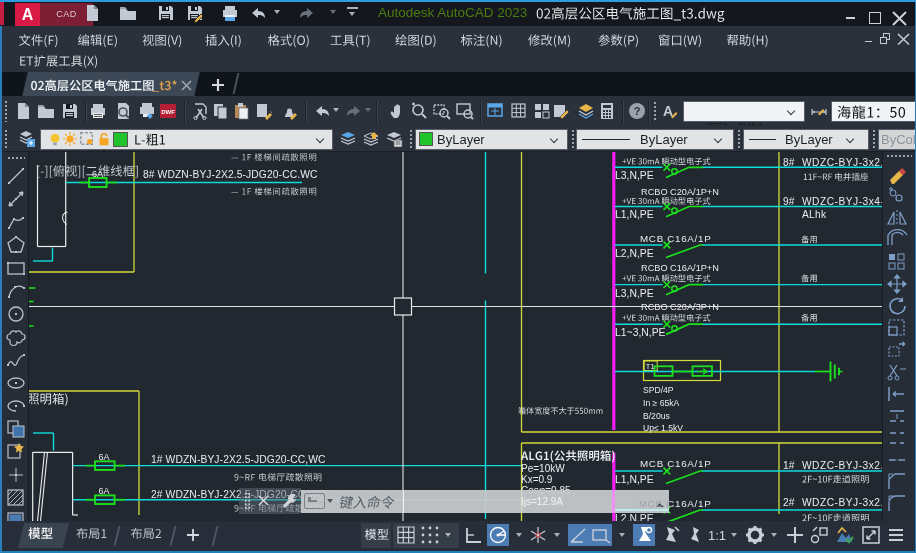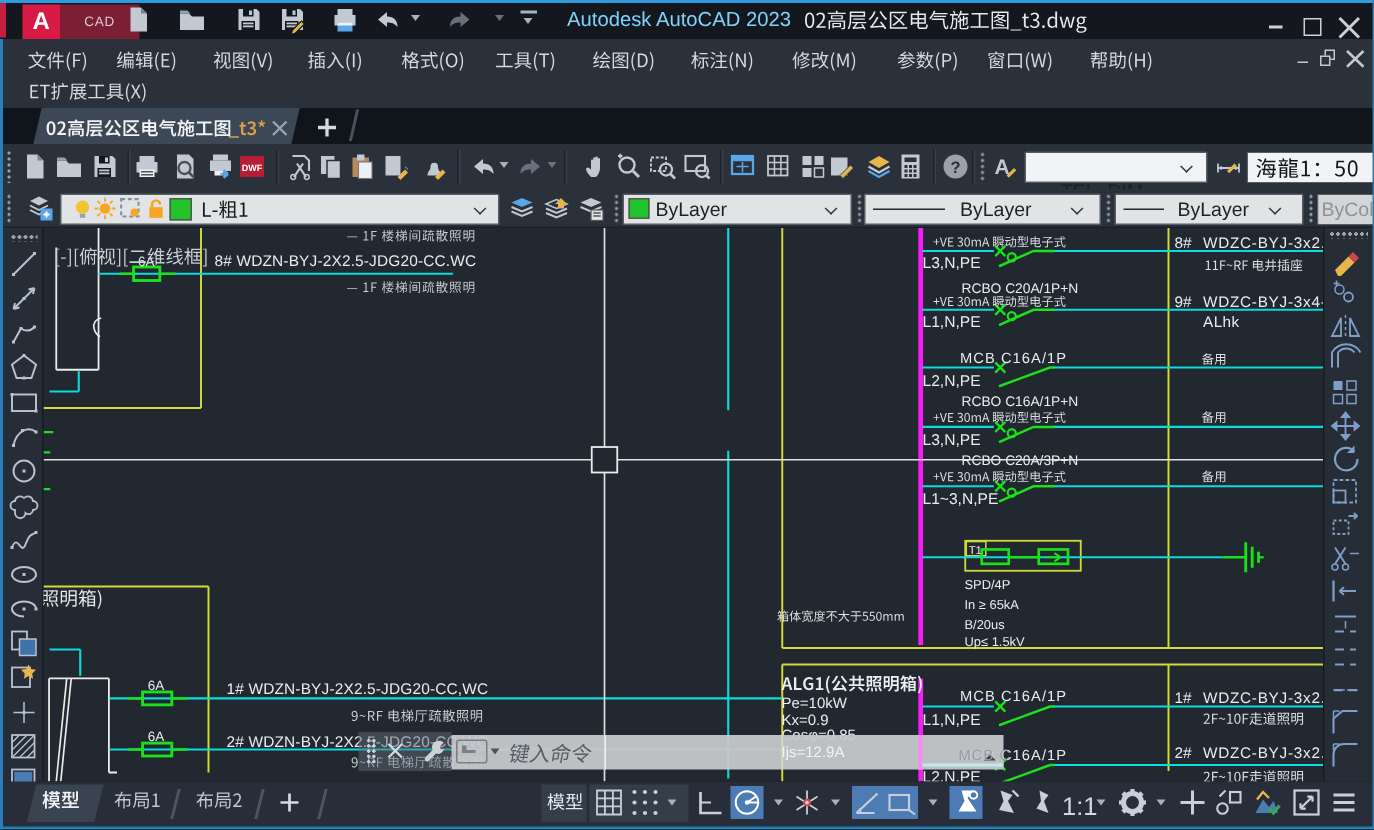--- a/index.html
+++ b/index.html
@@ -50,21 +50,21 @@
 <svg class="ic" style="left:249px;top:4px" width="18" height="18" viewBox="0 0 18 18">
     <path d="M3 9l6-5v3c5 0 7 3 7 7-2-2.5-4-3-7-3v3z" fill="#c3c9d3"></path>
   </svg>
 <div class="abs" style="left:274px;top:10px;width:0;height:0;border:3.5px solid transparent;border-top:4.5px solid #aab1bb"></div>
 <svg class="ic" style="left:298px;top:4px" width="18" height="18" viewBox="0 0 18 18">
     <path d="M15 9l-6-5v3c-5 0-7 3-7 7 2-2.5 4-3 7-3v3z" fill="#69707c"></path>
   </svg>
 <div class="abs" style="left:330px;top:10px;width:0;height:0;border:3.5px solid transparent;border-top:4.5px solid #69707c"></div>
 <div class="abs" style="left:347px;top:7px;width:11px;height:2px;background:#aab1bb"></div>
 <div class="abs" style="left:349px;top:12px;width:0;height:0;border:3.5px solid transparent;border-top:4.5px solid #aab1bb"></div>
-<div class="abs" style="left:378px;top:5px;font-size:13.5px;color:#7dd3fc">Autodesk AutoCAD 2023</div>
+<div class="abs" style="left:378px;top:5px;font-size:13.5px;color:#4d7c0f">Autodesk AutoCAD 2023</div>
 <div class="abs" style="left:846px;top:17px;width:9px;height:2px;background:#ccd1d8"></div>
 <div class="abs" style="left:869px;top:12px;width:12px;height:12px;border:1.8px solid #ccd1d8"></div>
 <svg class="ic" style="left:892px;top:11px" width="15" height="15">
     <path d="M1 1l13 13M14 1L1 14" stroke="#ccd1d8" stroke-width="2"></path>
   </svg>
 <div class="abs" style="left:0;top:26px;width:916px;height:46px;background:#2a313b"></div>
 <div class="abs" style="left:865px;top:40.5px;width:7px;height:1.8px;background:#c3c9d3"></div>
 <div class="abs" style="left:882.5px;top:33px;width:7.5px;height:7px;border:1.3px solid #c3c9d3"></div>
 <div class="abs" style="left:879.5px;top:36.5px;width:7.5px;height:7px;border:1.3px solid #c3c9d3;background:#2a313b"></div>
 <svg class="ic" style="left:897px;top:32.5px" width="13" height="12">
@@ -694,21 +694,21 @@
       <rect x="1" y="8.6" width="3" height="2.8"></rect>
       <rect x="16" y="8.6" width="3" height="2.8"></rect>
       <rect x="3.2" y="3.2" width="3" height="3" transform="rotate(45 4.7 4.7)"></rect>
       <rect x="13.8" y="13.8" width="3" height="3" transform="rotate(45 15.3 15.3)"></rect>
       <rect x="3.2" y="13.8" width="3" height="3" transform="rotate(-45 4.7 15.3)"></rect>
       <rect x="13.8" y="3.2" width="3" height="3" transform="rotate(-45 15.3 4.7)"></rect>
     </g>
   </svg>
 <div class="abs" style="left:771px;top:533px;width:0;height:0;border:3.5px solid transparent;border-top:4.5px solid #aab1bb"></div>
 <div class="abs" style="left:706px;top:530px;width:26px;height:15px"></div>
-<div class="abs" style="left:708px;top:528px;font-size:17px;color:#d3d8de">1:1</div>
+<div class="abs" style="left:708px;top:528px;font-size:13px;color:#d3d8de">1:1</div>
 <div class="abs" style="left:731px;top:533px;width:0;height:0;border:3.5px solid transparent;border-top:4.5px solid #aab1bb"></div>
 <svg class="ic" style="left:396px;top:525px" width="20" height="20" viewBox="0 0 20 20">
     <path d="M2 2h16v16H2zM2 7.3h16M2 12.6h16M7.3 2v16M12.6 2v16" stroke="#c9cfd8" fill="none" stroke-width="1.2"></path>
   </svg>
 <svg class="ic" style="left:420px;top:525px" width="20" height="20" viewBox="0 0 20 20">
     <g fill="#c9cfd8">
       <circle cx="3" cy="3" r="1.4"></circle>
       <circle cx="3" cy="10" r="1.4"></circle>
       <circle cx="3" cy="17" r="1.4"></circle>
       <circle cx="10" cy="3" r="1.4"></circle>

